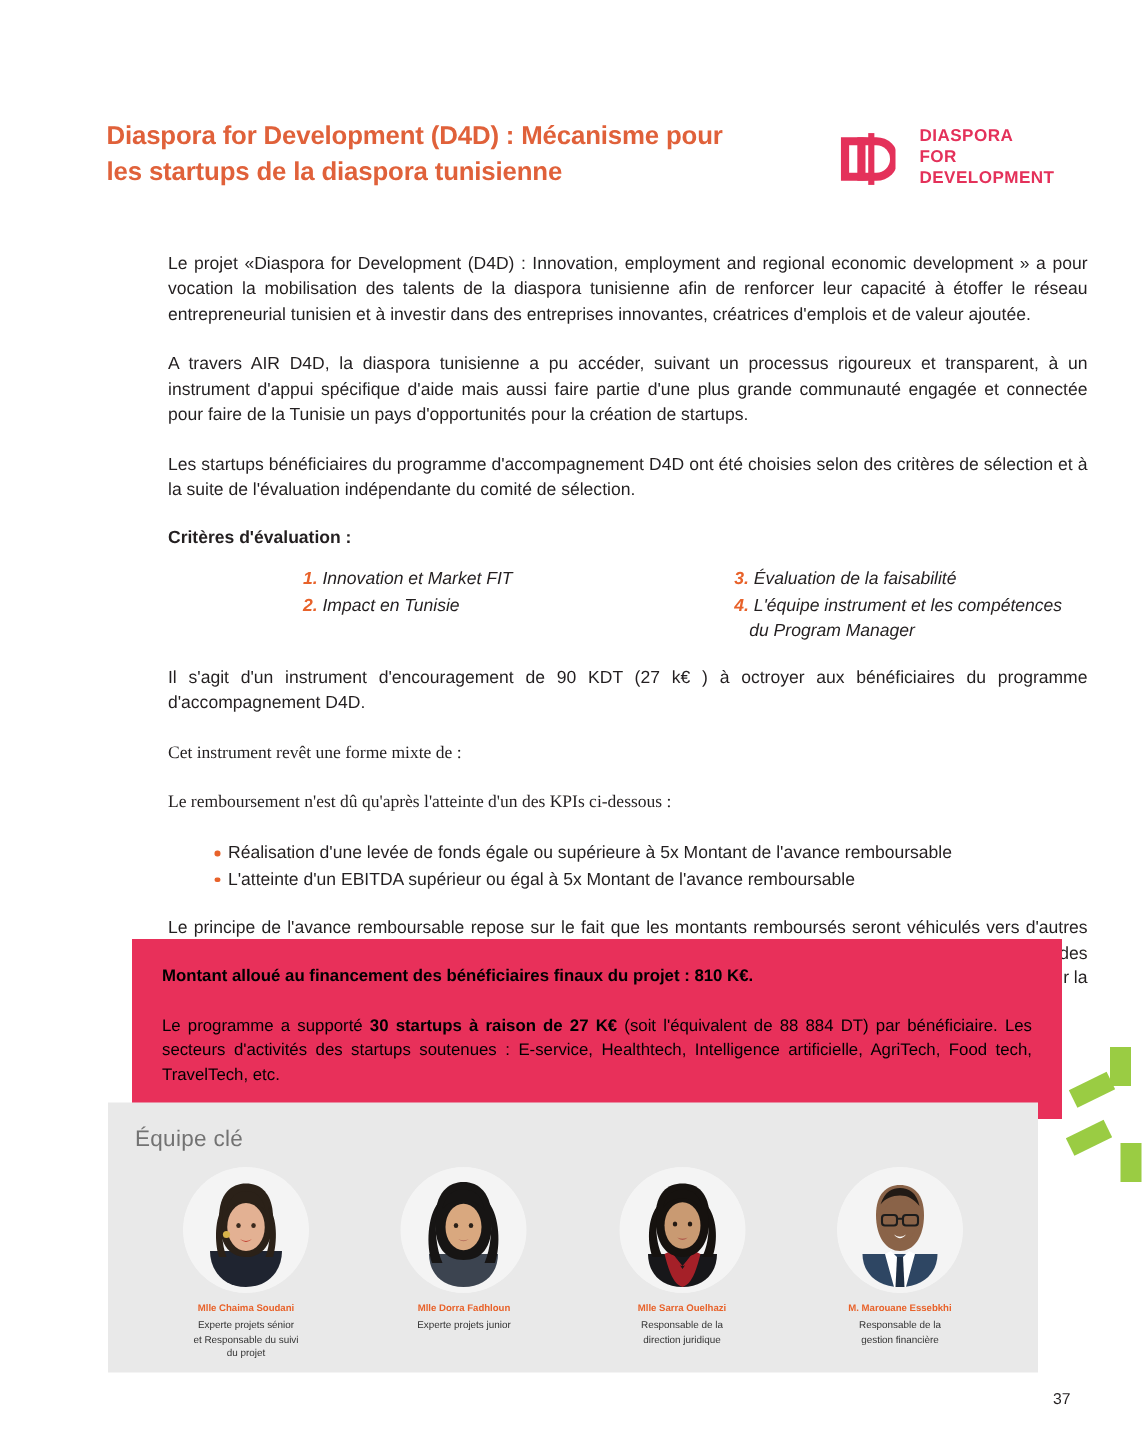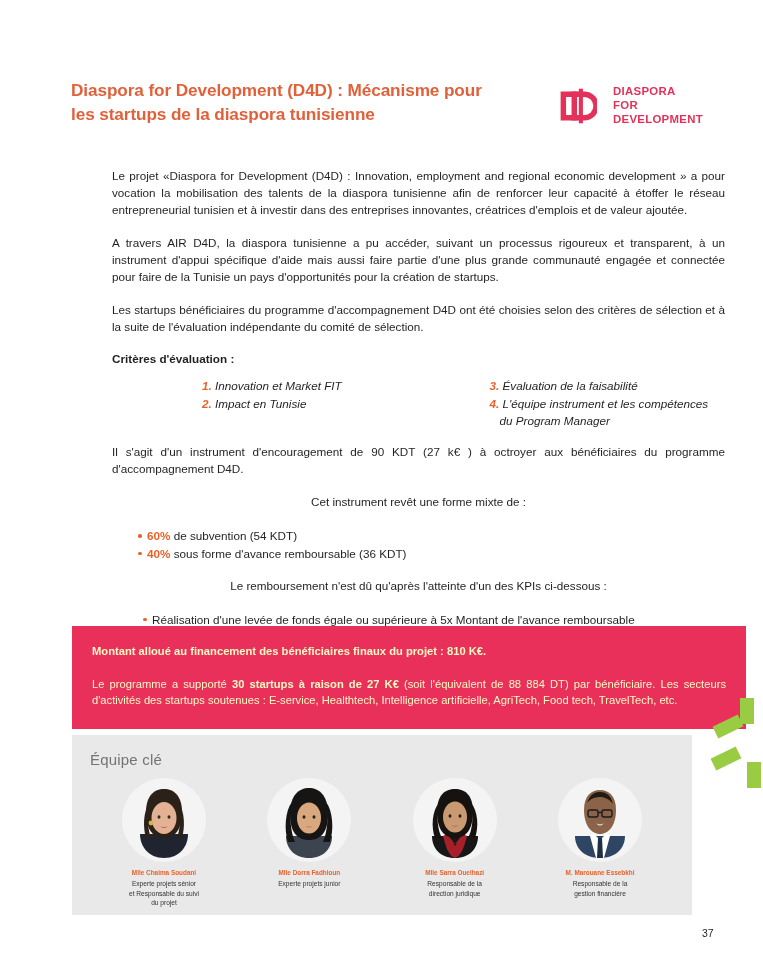--- a/index.html
+++ b/index.html
@@ -68,21 +68,21 @@
     width: 613px;
     margin-left: 41px;
   }
   p.para {
     margin: 0 0 16px 0;
     font-size: 11.7px;
     line-height: 1.45;
     text-align: justify;
     color: #231f20;
   }
-  p.para.nojust { text-align: center; }
+  p.para.nojust { text-align: left; font-family: Liberation Serif, serif; }
   .bold { font-weight: bold; }
 
   h3.subhead {
     margin: 0 0 12px 0;
     font-size: 11.7px;
     font-weight: bold;
     color: #231f20;
   }
 
   
@@ -136,26 +136,26 @@
   }
   .pct {
     color: #e8622a;
     font-weight: bold;
   }
   .tight { margin-bottom: 4px; }
 
   
   .callout {
     position: absolute;
-    left: 72px;
+    left: 88px;
     top: 626px;
-    width: 674px;
+    width: 620px;
     box-sizing: border-box;
     background: #e8305a;
-    color: #fef9c3;
+    color: #000000;
     padding: 18px 20px 20px 20px;
   }
   .callout-title {
     font-size: 11.2px;
     font-weight: bold;
     margin: 0 0 16px 0;
     line-height: 1.4;
   }
   .callout-body {
     font-size: 11.2px;
@@ -289,28 +289,20 @@
           <span class="crit-num">4.</span>
           <span>L'équipe instrument et les compétences</span>
           <span class="crit-cont">du Program Manager</span>
         </div>
       </div>
     </div>
 
     <p class="para">Il s'agit d'un instrument d'encouragement de 90 KDT (27 k€ ) à octroyer aux bénéficiaires du programme d'accompagnement D4D.</p>
 
     <p class="para tight nojust">Cet instrument revêt une forme mixte de :</p>
-    <ul class="bullets">
-      <li>
-        <span class="pct">60%</span><span> de subvention (54 KDT)</span>
-      </li>
-      <li>
-        <span class="pct">40%</span><span> sous forme d'avance remboursable (36 KDT)</span>
-      </li>
-    </ul>
 
     <p class="para tight nojust">Le remboursement n'est dû qu'après l'atteinte d'un des KPIs ci-dessous :</p>
     <ul class="bullets indent2">
       <li>Réalisation d'une levée de fonds égale ou supérieure à 5x Montant de l'avance remboursable</li>
       <li>L'atteinte d'un EBITDA supérieur ou égal à 5x Montant de l'avance remboursable</li>
     </ul>
 
     <p class="para">Le principe de l'avance remboursable repose sur le fait que les montants remboursés seront véhiculés vers d'autres instruments pour le soutien de l'écosystème des startups tunisiennes, ce qui favorisera ainsi la pérennisation des programmes d'accompagnement des startups et la création d'un nouvel état d'esprit parmi les bénéficiaires, à savoir la responsabilité et le «give back».</p>
   </div>
 

